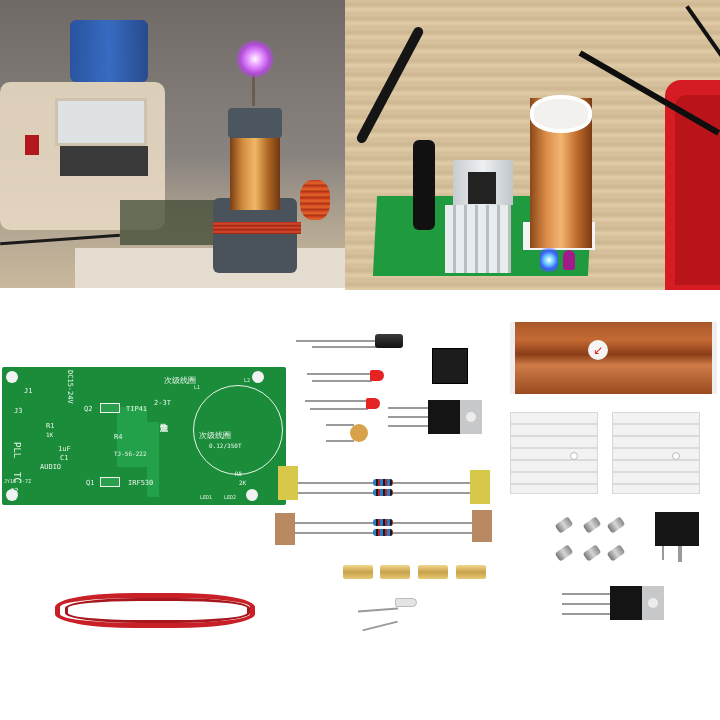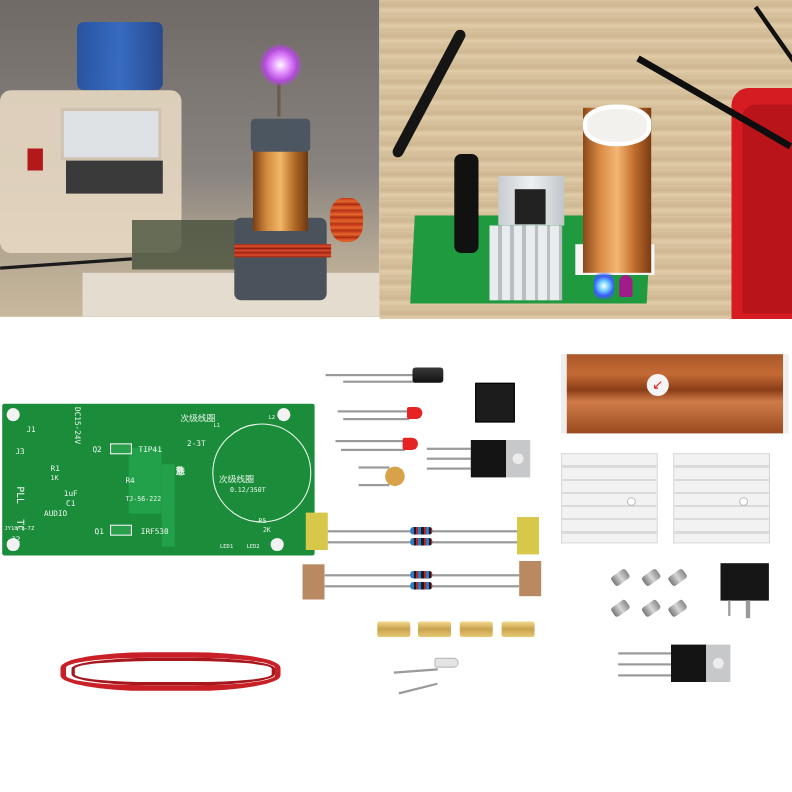--- a/index.html
+++ b/index.html
@@ -133,21 +133,21 @@
   <span class="silk" style="left:2px;top:111px;font-size:5px">JY18-2-7Z</span>
   <span class="silk" style="left:8px;top:120px">J2</span>
   <span class="silk" style="left:82px;top:38px">Q2</span>
   <span class="silk" style="left:124px;top:38px">TIP41</span>
   <span class="silk" style="left:112px;top:66px">R4</span>
   <span class="silk" style="left:112px;top:83px;font-size:6px">TJ-56-222</span>
   <span class="silk" style="left:84px;top:112px">Q1</span>
   <span class="silk" style="left:126px;top:112px">IRF530</span>
   <span class="silk" style="left:162px;top:8px;font-size:8px">次级线圈</span>
   <span class="silk" style="left:192px;top:17px;font-size:5px">L1</span>
-  <span class="silk" style="left:168px;top:32px">2-3T</span>
+  <span class="silk" style="left:152px;top:32px">2-3T</span>
   <span class="silk" style="left:155px;top:50px;font-size:8px;writing-mode:vertical-rl">注意散热</span>
   <span class="silk" style="left:242px;top:10px;font-size:5px">L2</span>
   <span class="silk" style="left:197px;top:63px;font-size:8px">次级线圈</span>
   <span class="silk" style="left:207px;top:75px;font-size:6px">0.12/350T</span>
   <span class="silk" style="left:233px;top:103px;font-size:6px">R5</span>
   <span class="silk" style="left:237px;top:112px;font-size:6px">2K</span>
   <span class="silk" style="left:198px;top:127px;font-size:5px">LED1</span>
   <span class="silk" style="left:222px;top:127px;font-size:5px">LED2</span>
 </div>
 <div class="circle-coil"></div>

